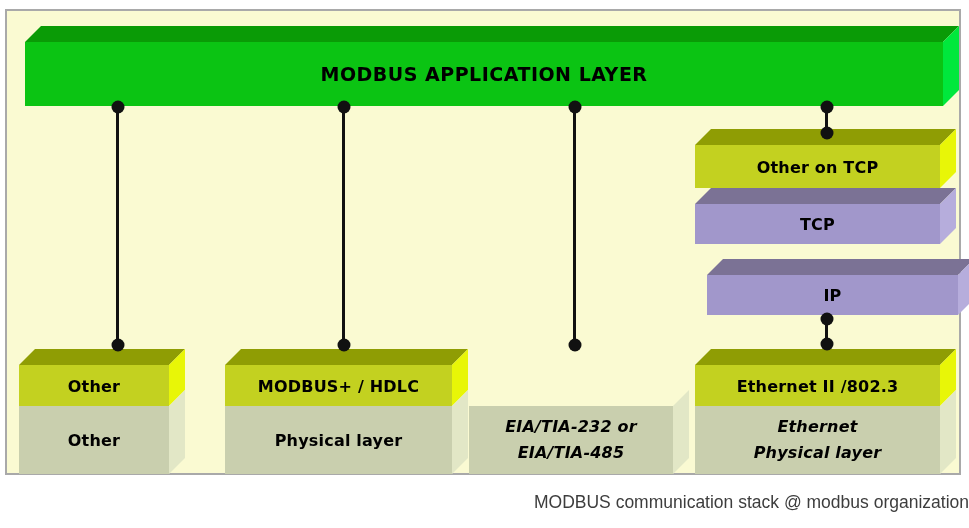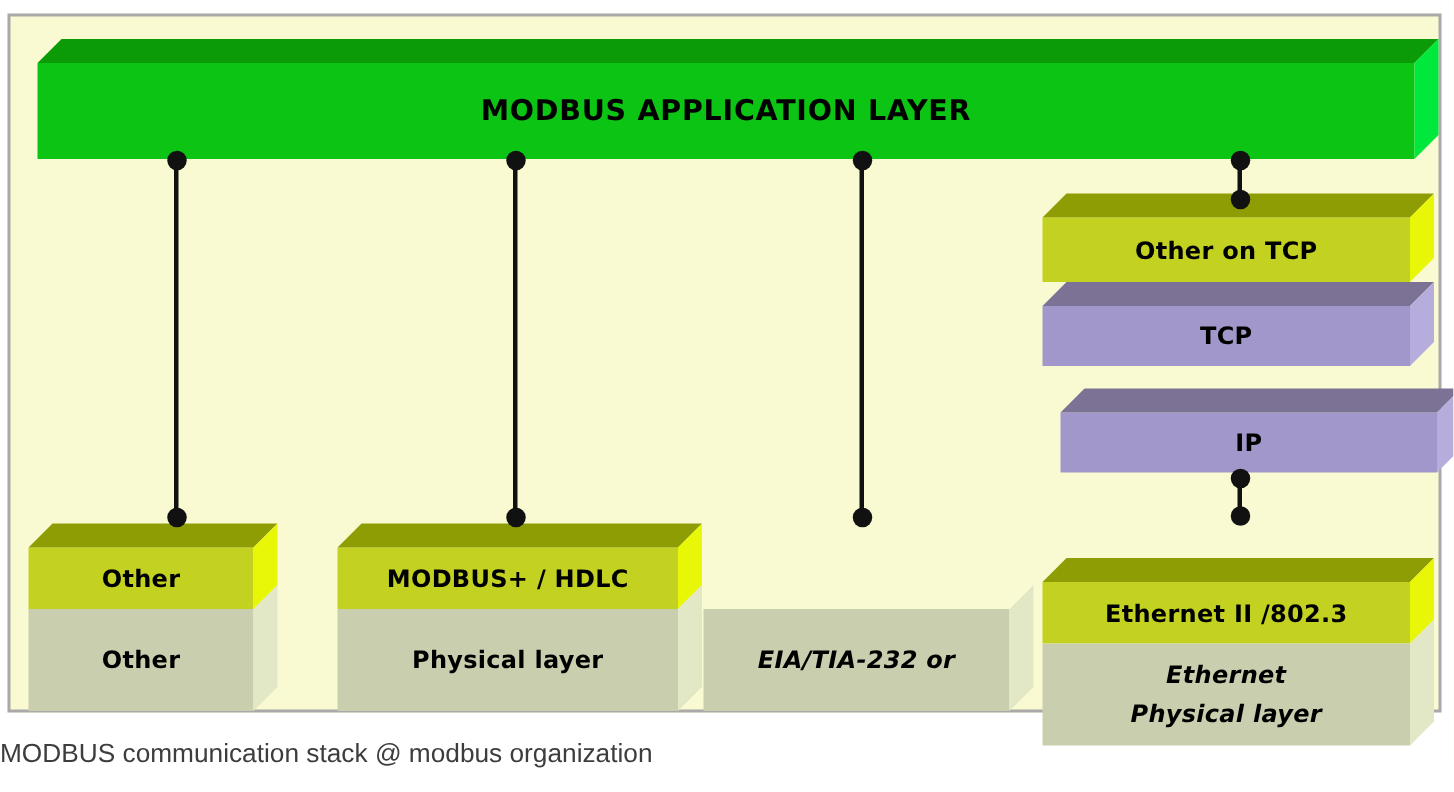--- a/index.html
+++ b/index.html
@@ -64,21 +64,21 @@
   
   .bar-app     { left: 25px;  top: 42px;  width: 918px; height: 64px; }
   .box-motcp   { left: 695px; top: 145px; width: 245px; height: 43px; }
   .box-tcp     { left: 695px; top: 204px; width: 245px; height: 40px; }
   .box-ip      { left: 695px; top: 275px; width: 251px; height: 40px; margin-left: 12px; }
 
   .col { position: absolute; top: 365px; height: 109px; }
   .col-a { left: 19px;  width: 150px; }
   .col-b { left: 225px; width: 227px; }
   .col-c { left: 469px; width: 204px; }
-  .col-d { left: 695px; width: 245px; margin-top: 23px; }
+  .col-d { left: 695px; width: 245px; }
   .col .row1 { left: 0; top: 0;    width: 100%; height: 41px; }
   .col .row2 { left: 0; top: 41px; width: 100%; height: 68px; }
 
   
   .connector {
     position: absolute;
     width: 3px;
     margin-left: -1px;
     background: var(--connector, #111111);
     z-index: 5;
@@ -95,21 +95,21 @@
   .c1 { left: 117px; top: 107px; height: 238px; }
   .c2 { left: 343px; top: 107px; height: 238px; }
   .c3 { left: 574px; top: 107px; height: 238px; }
   .c4 { left: 826px; top: 107px; height: 26px; }
   .c5 { left: 826px; top: 319px; height: 25px; }
 
   .caption {
     position: absolute;
     left: 0; top: 492px;
     width: 100%;
-    text-align: left;
+    text-align: right;
     font-family: "Liberation Sans", "DejaVu Sans", sans-serif;
     font-size: 17.5px;
     color: var(--caption-text, #3d3d3d);
   }
 </style>
 </head>
 <body>
 
 <div class="stage">
   <div class="panel"></div>
@@ -158,20 +158,21 @@
       <i class="face-side"></i>
       <span class="lbl">Physical layer</span>
     </div>
   </div>
 
   <div class="col col-c">
     <div class="b3d grayrow row2">
       <i class="face-side"></i>
       <span class="lbl two">
           <span>EIA/TIA-232 or</span>
+          <span>EIA/TIA-485</span>
         </span>
     </div>
   </div>
 
   <div class="col col-d">
     <div class="b3d olive row1">
       <i class="face-top"></i>
       <i class="face-side"></i>
       <span class="lbl">Ethernet II /802.3</span>
     </div>

